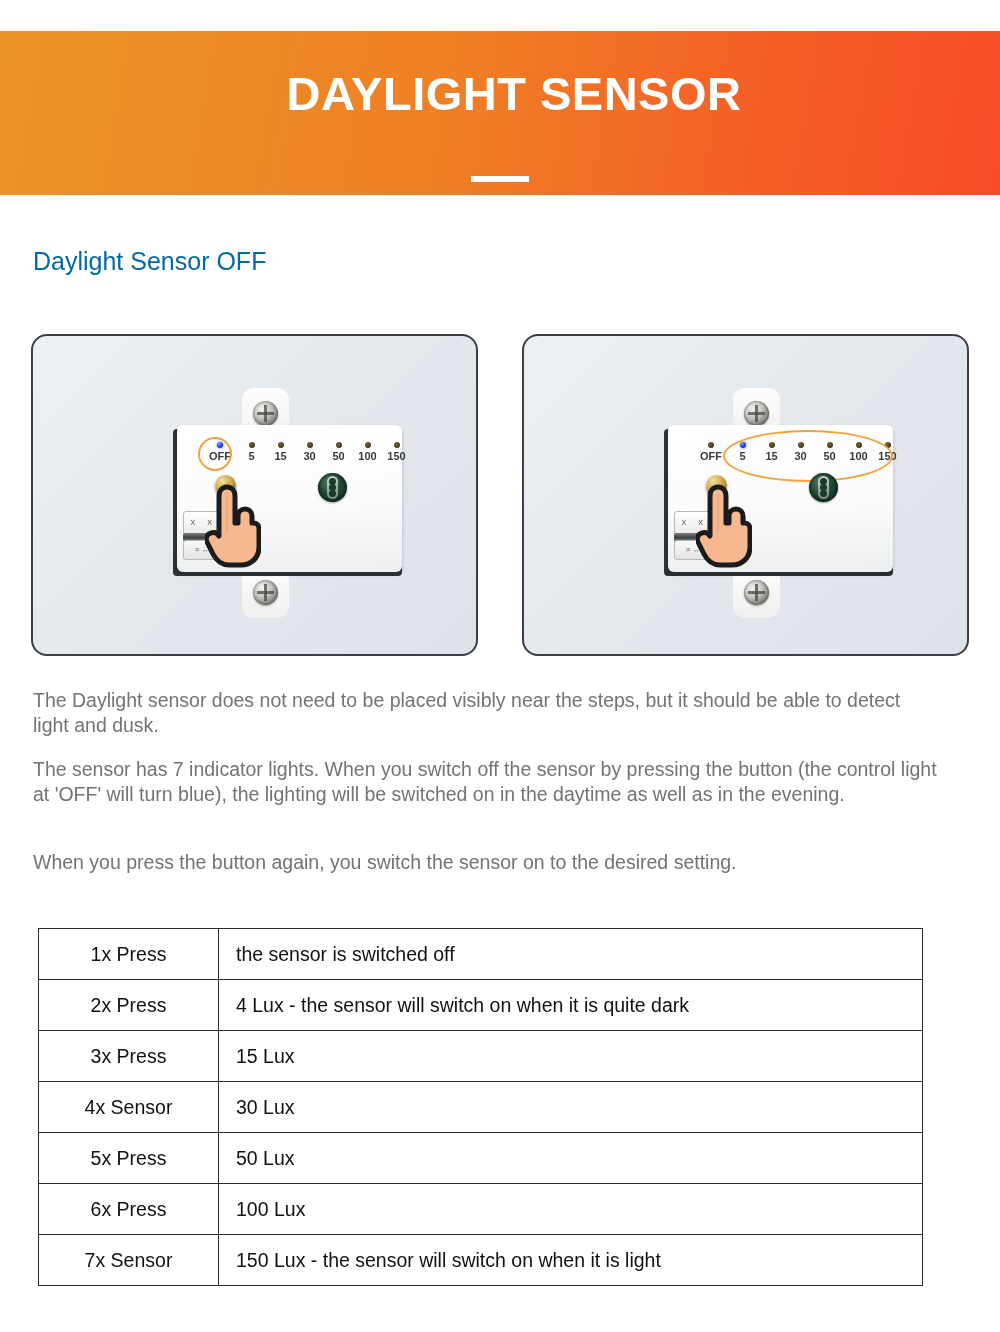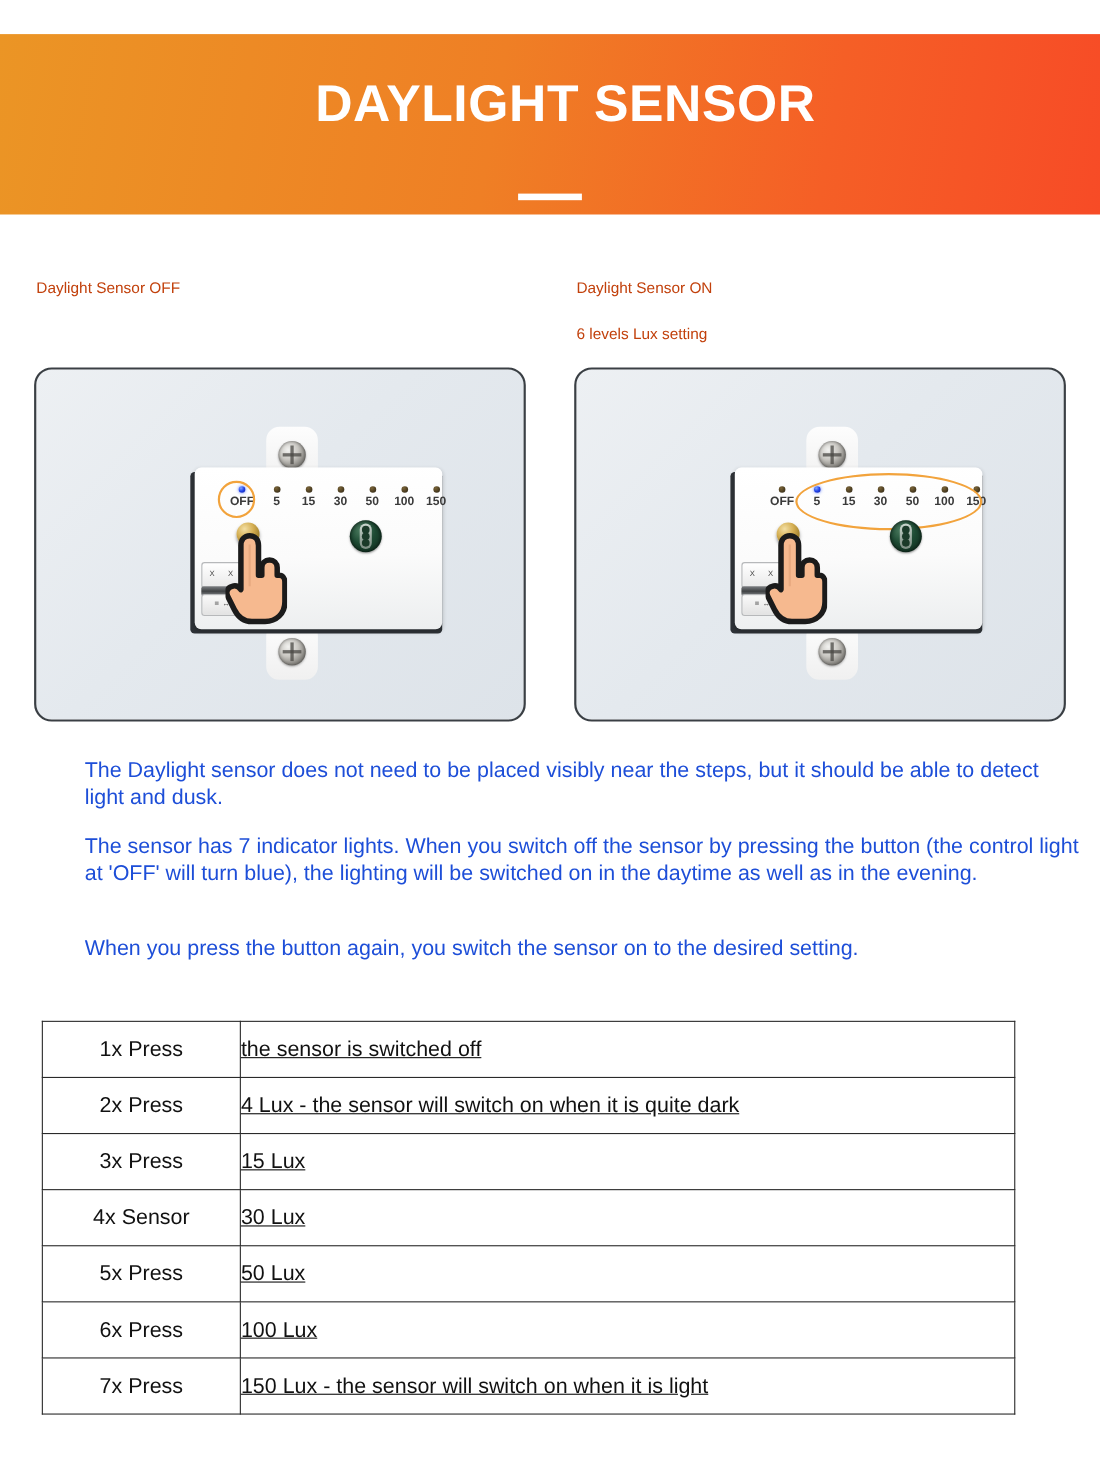--- a/index.html
+++ b/index.html
@@ -46,22 +46,22 @@
     left: 471px;
     top: 145px;
     width: 58px;
     height: 6px;
     background: #ffffff;
   }
 
   
   .caption {
     position: absolute;
-    font-size: 14px;
-    color: #c2410c;
+    font-size: 25px;
+    color: #0369a1;
     line-height: 42px;
     white-space: nowrap;
   }
   .cap-left  { left: 33px;  top: 240px; }
   .cap-right { left: 524px; top: 240px; }
 
   
   .photo {
     position: absolute;
     top: 334px;
@@ -288,22 +288,21 @@
   }
   .hand svg { display: block; }
 
   
   .para {
     position: absolute;
     left: 33px;
     width: 908px;
     font-size: 19.5px;
     line-height: 25px;
-    color: #1d4ed8;
-    margin-left: 44px;
+    color: #737373;
   }
   .para-1 { top: 688px; }
   .para-2 { top: 757px; }
   .para-3 { top: 850px; }
 
   
   .lux-table {
     position: absolute;
     left: 38px;
     top: 928px;
@@ -317,40 +316,36 @@
     font-size: 19.5px;
     color: #111111;
     vertical-align: middle;
   }
   .lux-table td.press-col {
     width: 180px;
     text-align: center;
     padding: 0 4px;
   }
   .lux-table td.desc-col {
-    text-decoration: underline;
+    padding-left: 17px;
   }
 
 </style>
 </head>
 <body>
 
 <div class="page">
 
   <div class="banner">
     <div class="banner-title">DAYLIGHT SENSOR</div>
     <div class="banner-rule"></div>
   </div>
 
   <div class="caption cap-left">
     <div>Daylight Sensor OFF</div>
-  </div>
-  <div class="caption cap-right">
-    <div>Daylight Sensor ON</div>
-    <div>6 levels Lux setting</div>
   </div>
 
   <div class="photo photo-left">
     <div class="device">
 
       <div class="tab tab-top">
         <div class="screw screw-top"></div>
       </div>
       <div class="tab tab-bottom">
         <div class="screw screw-bottom"></div>
@@ -514,19 +509,19 @@
       </tr>
       <tr>
         <td class="press-col">5x Press</td>
         <td class="desc-col">50 Lux</td>
       </tr>
       <tr>
         <td class="press-col">6x Press</td>
         <td class="desc-col">100 Lux</td>
       </tr>
       <tr>
-        <td class="press-col">7x Press</td>
+        <td class="press-col">7x Sensor</td>
         <td class="desc-col">150 Lux - the sensor will switch on when it is light</td>
       </tr>
     </tbody>
   </table>
 
 </div>
 
 </body></html>

